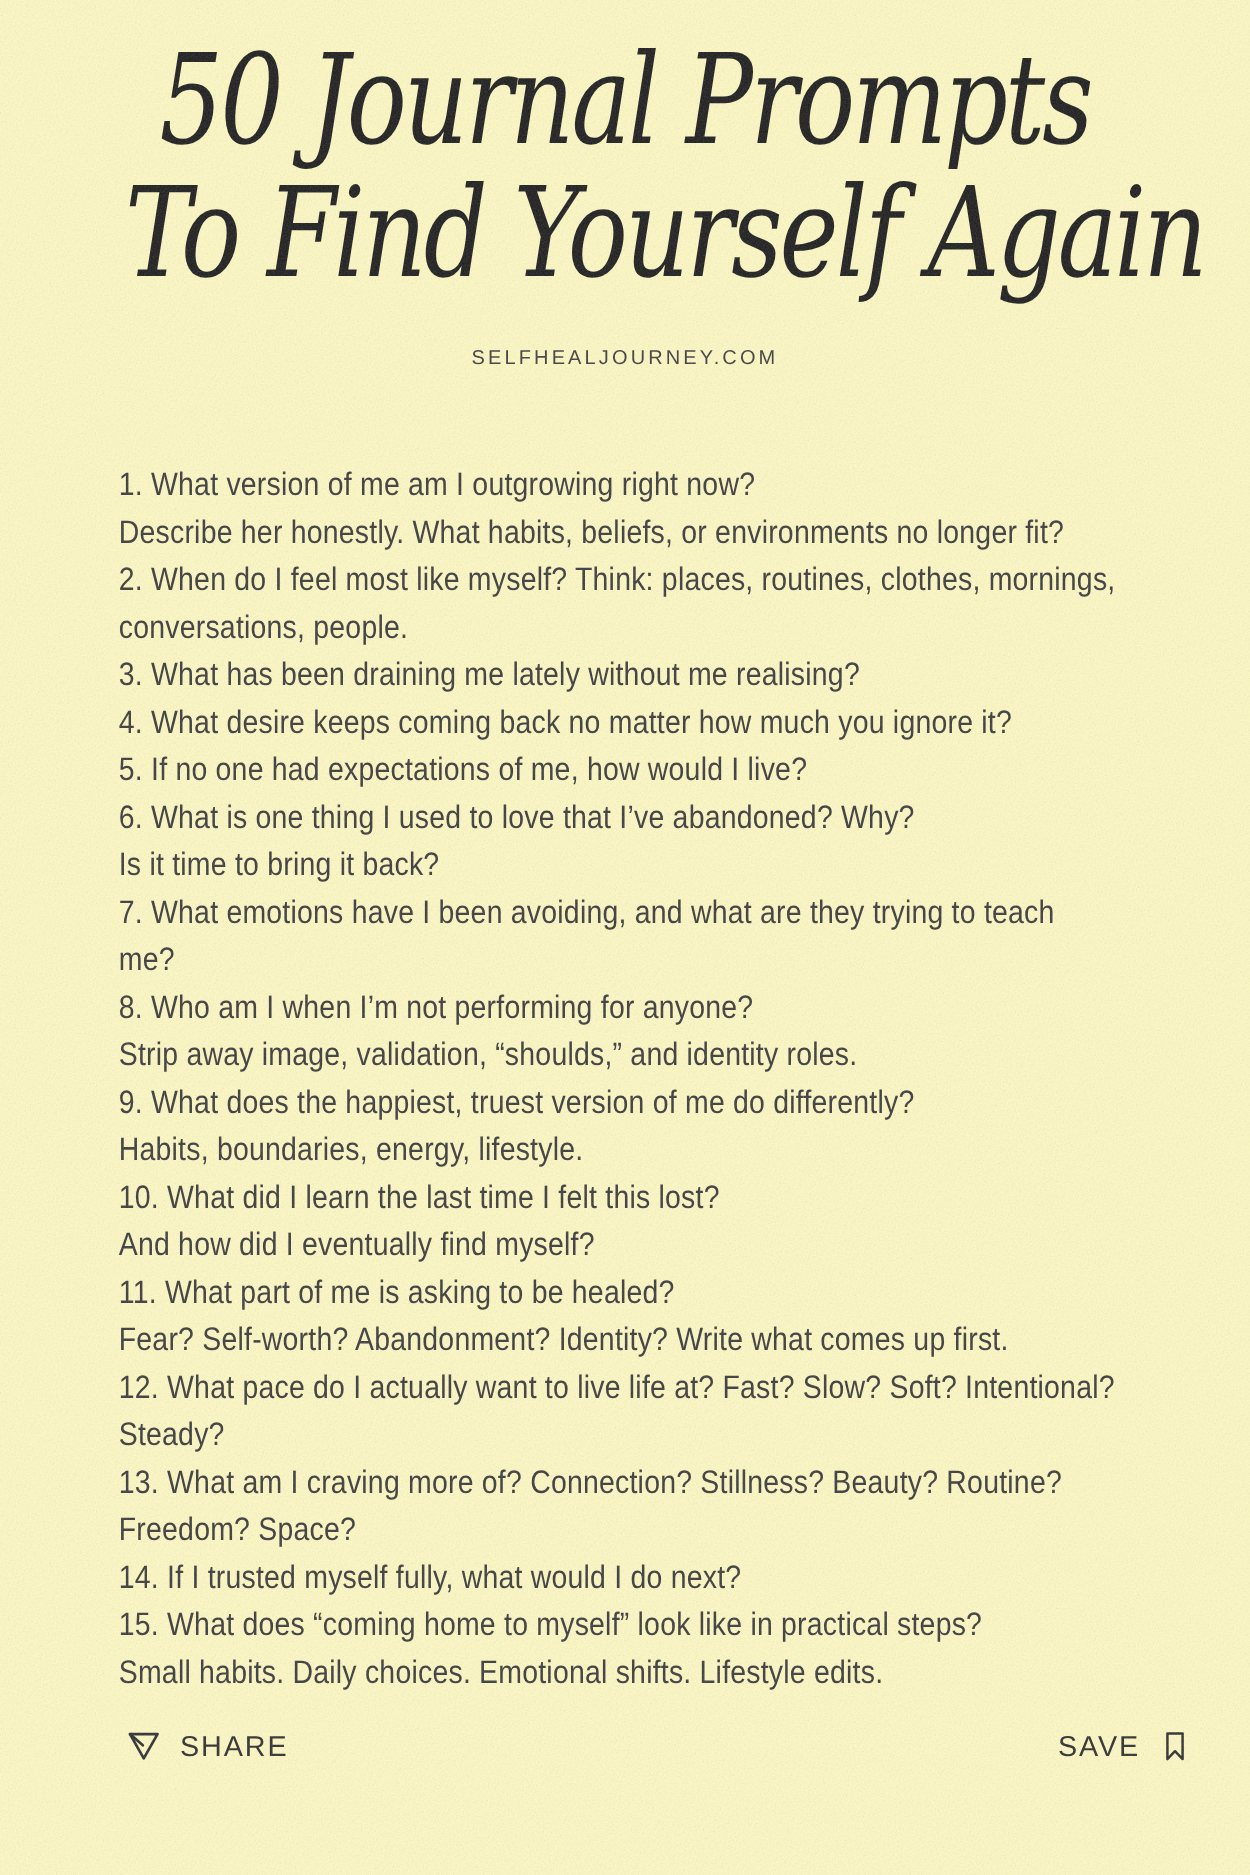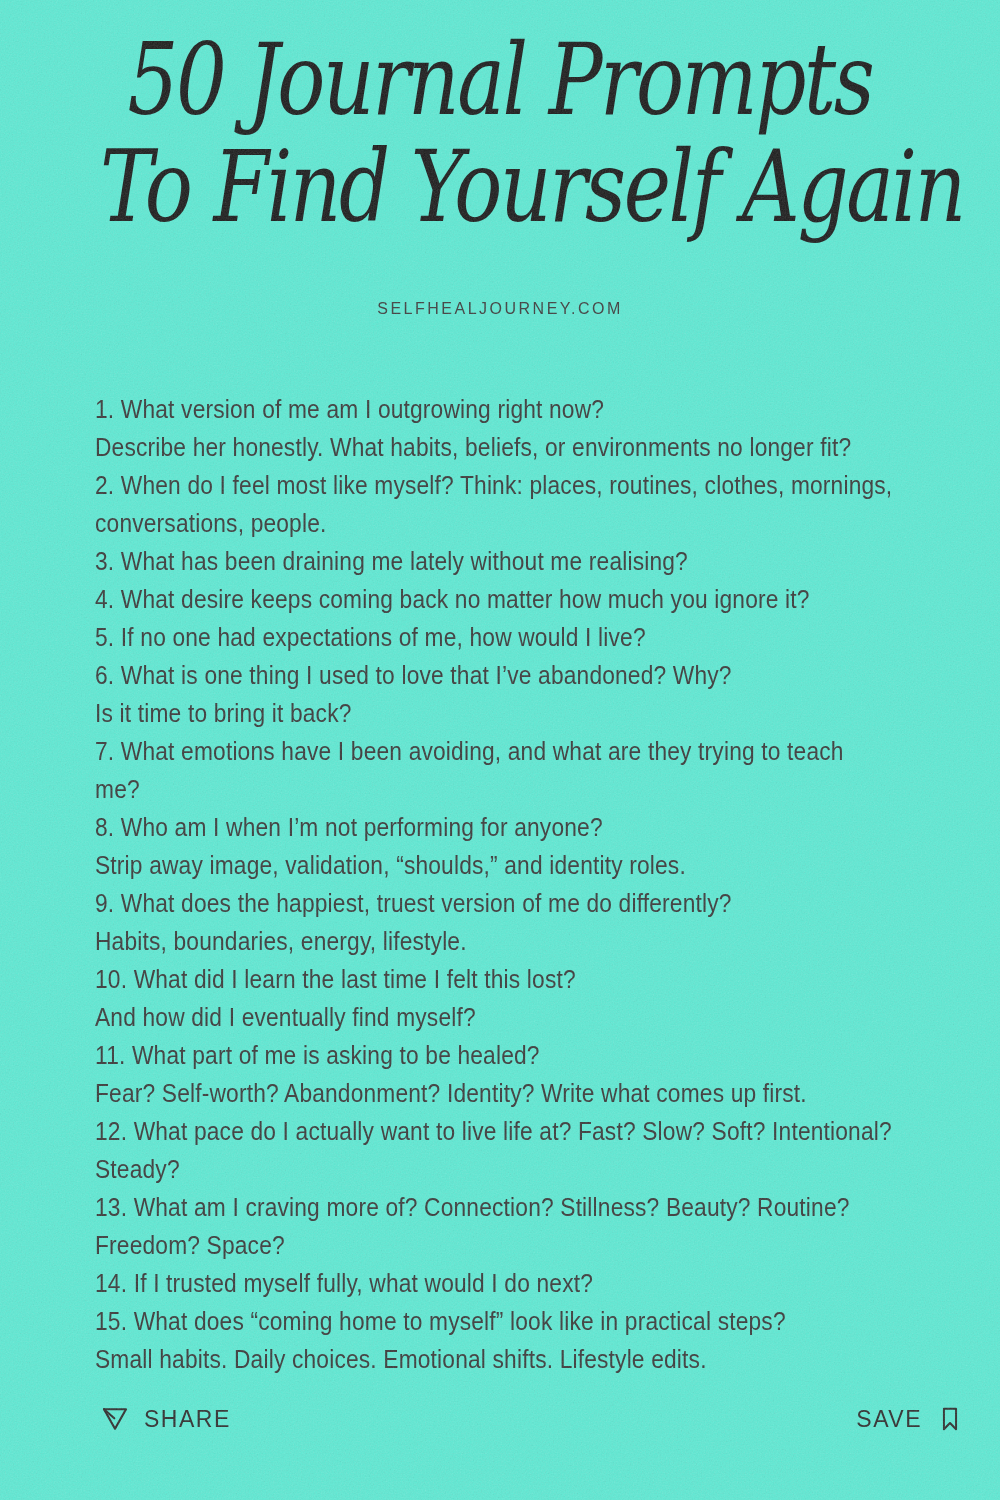--- a/index.html
+++ b/index.html
@@ -3,21 +3,21 @@
 <meta charset="utf-8">
 <style>
   * { margin: 0; padding: 0; box-sizing: border-box; }
   html, body { width: 1000px; }
   body { font-family: "Liberation Sans", sans-serif; }
 
   .page {
     position: relative;
     width: 1000px;
     height: 1500px;
-    background: #5eead4;
+    background: #fef9c3;
     overflow: hidden;
   }
 
   .grain {
     position: absolute;
     inset: 0;
     width: 100%;
     height: 100%;
     opacity: 0.38;
     pointer-events: none;
@@ -36,21 +36,21 @@
     font-size: 100px;
     line-height: 107px;
     color: #1b1b1b;
     white-space: nowrap;
     transform: scaleX(0.8);
     transform-origin: 50% 50%;
     letter-spacing: -3px;
   }
 
   .tagline {
-    margin-top: 60px;
+    margin-top: 38px;
     font-size: 16px;
     line-height: 18px;
     letter-spacing: 2.5px;
     color: #3d3d3d;
     font-weight: 400;
   }
 
   .body-text {
     margin-top: 72px;
     padding-left: 95px;
@@ -62,21 +62,21 @@
     height: 38px;
     color: #3a3a3a;
     white-space: nowrap;
     transform: scaleX(0.875);
     transform-origin: 0 50%;
     letter-spacing: 0.2px;
   }
 
   .footer {
     margin-top: 20px;
-    padding: 0 36px 0 100px;
+    padding: 0 46px 0 100px;
     display: flex;
     align-items: center;
     justify-content: space-between;
     height: 42px;
   }
 
   .action {
     display: flex;
     align-items: center;
     gap: 14px;

